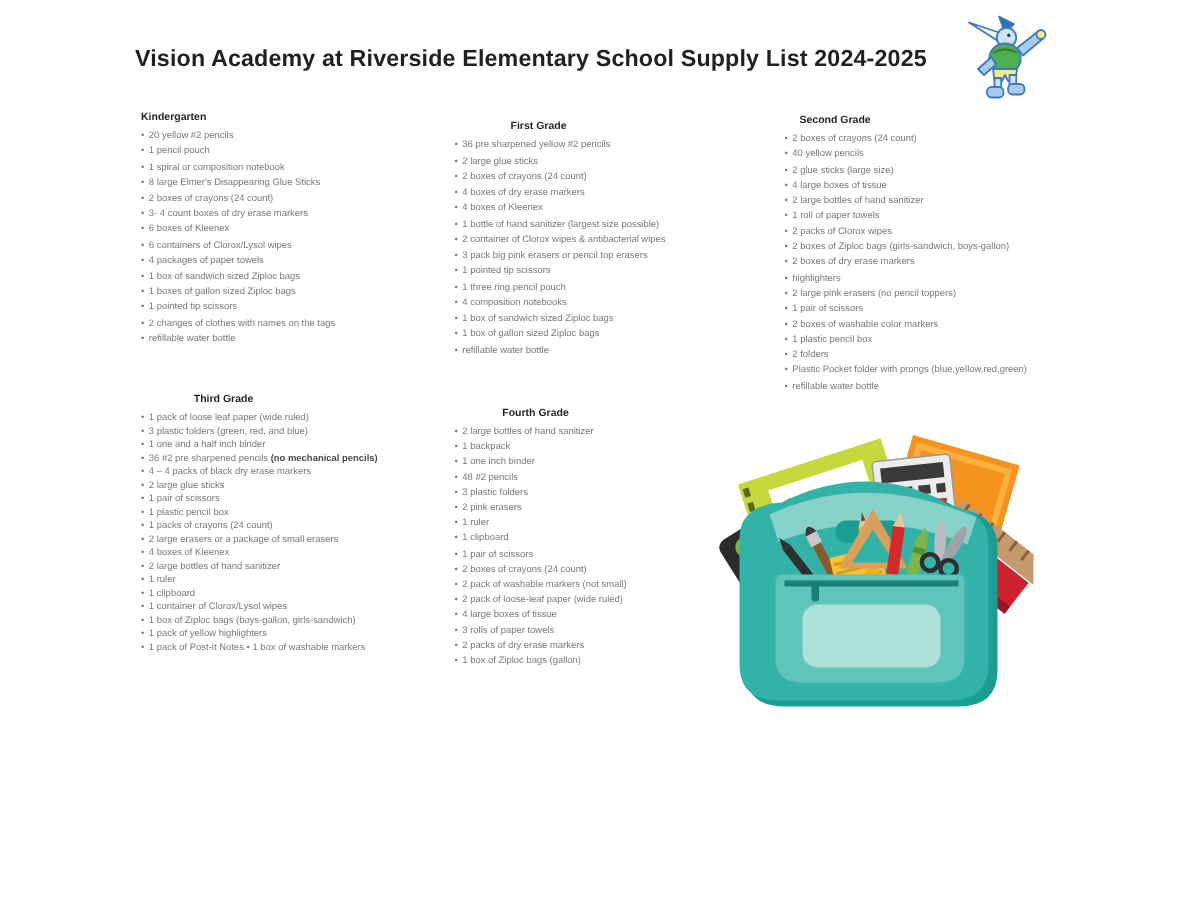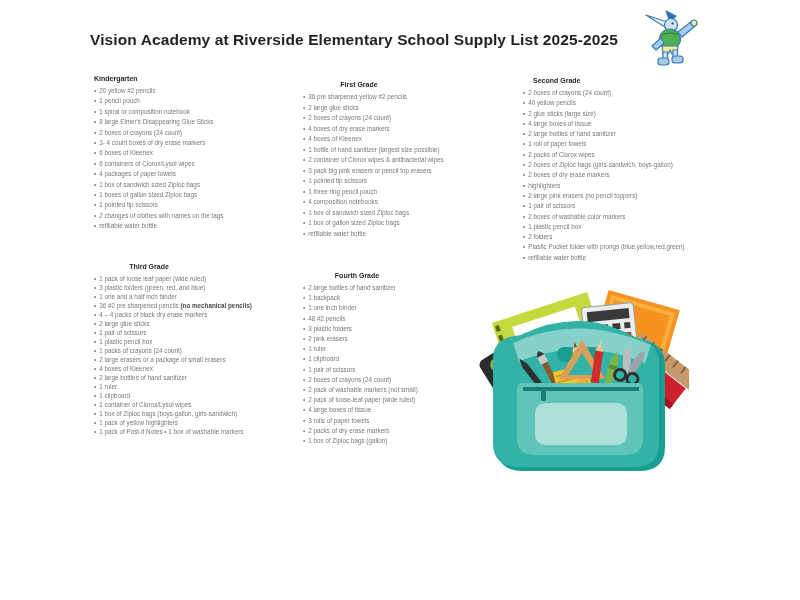--- a/index.html
+++ b/index.html
@@ -40,21 +40,21 @@
   #sec-fourth h2{width:108px;}
   #sec-fourth li{line-height:10.2px;}
   .mascot{position:absolute;left:640px;top:7px;width:64px;height:62px;}
   .backpack{position:absolute;left:475px;top:281px;width:214px;height:192px;}
 </style>
 </head>
 <body>
 
 <div class="page">
 
-  <div class="page-title">Vision Academy at Riverside Elementary School Supply List 2025-2025</div>
+  <div class="page-title">Vision Academy at Riverside Elementary School Supply List 2024-2025</div>
 
   <svg class="mascot" viewBox="0 0 64 60" aria-hidden="true">
     <g stroke="#3a7abf" stroke-width="1.2" stroke-linejoin="round">
 
       <polygon points="6,7 30,15 28,21" fill="#eef6fb"></polygon>
 
       <polygon points="26,3 36,8 30,14" fill="#2e6fb8"></polygon>
 
       <circle cx="31" cy="17" r="6.5" fill="#cfe3f2"></circle>
       <circle cx="32.5" cy="15.5" r="1.1" fill="#1d3e63" stroke="none"></circle>

